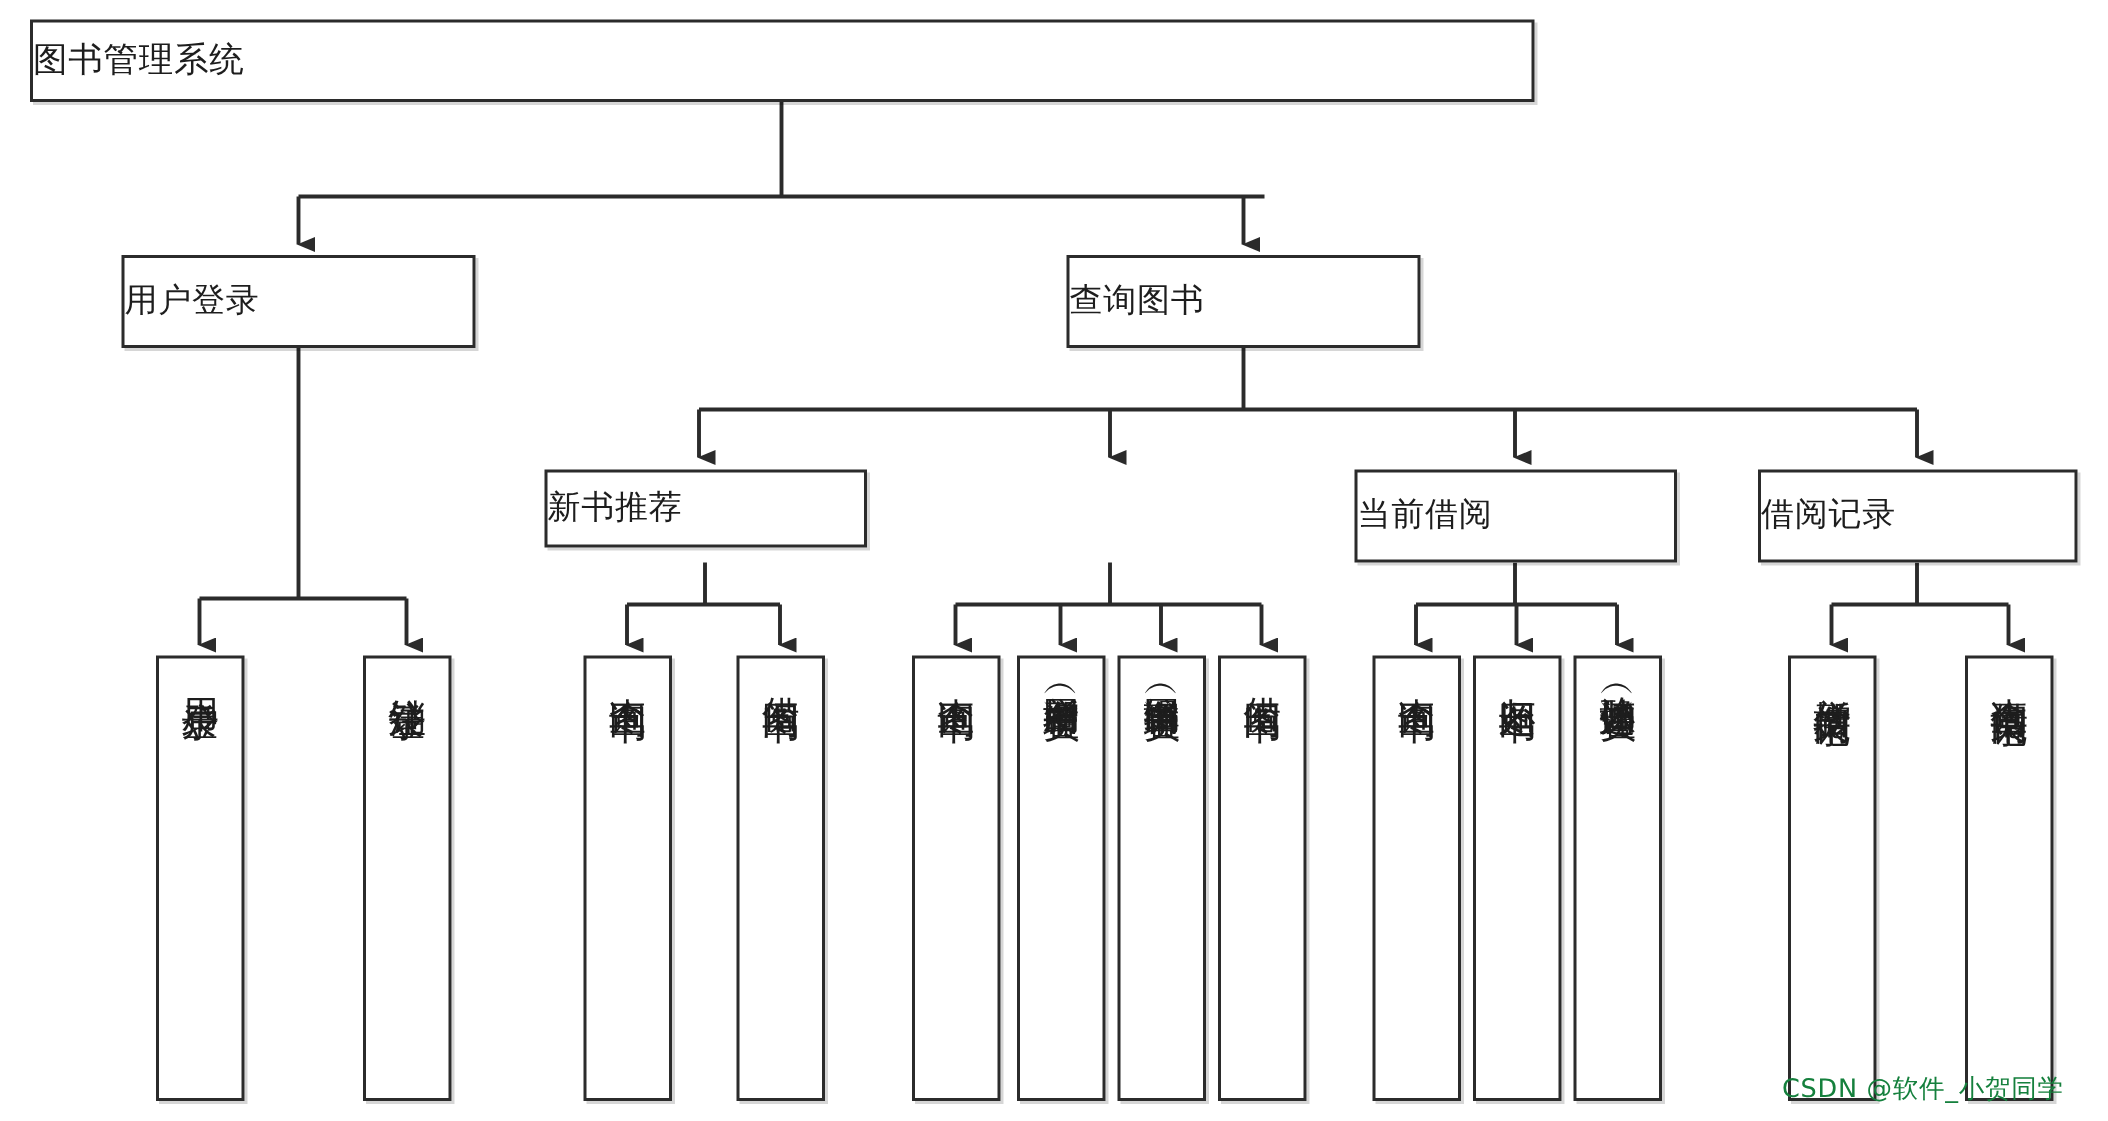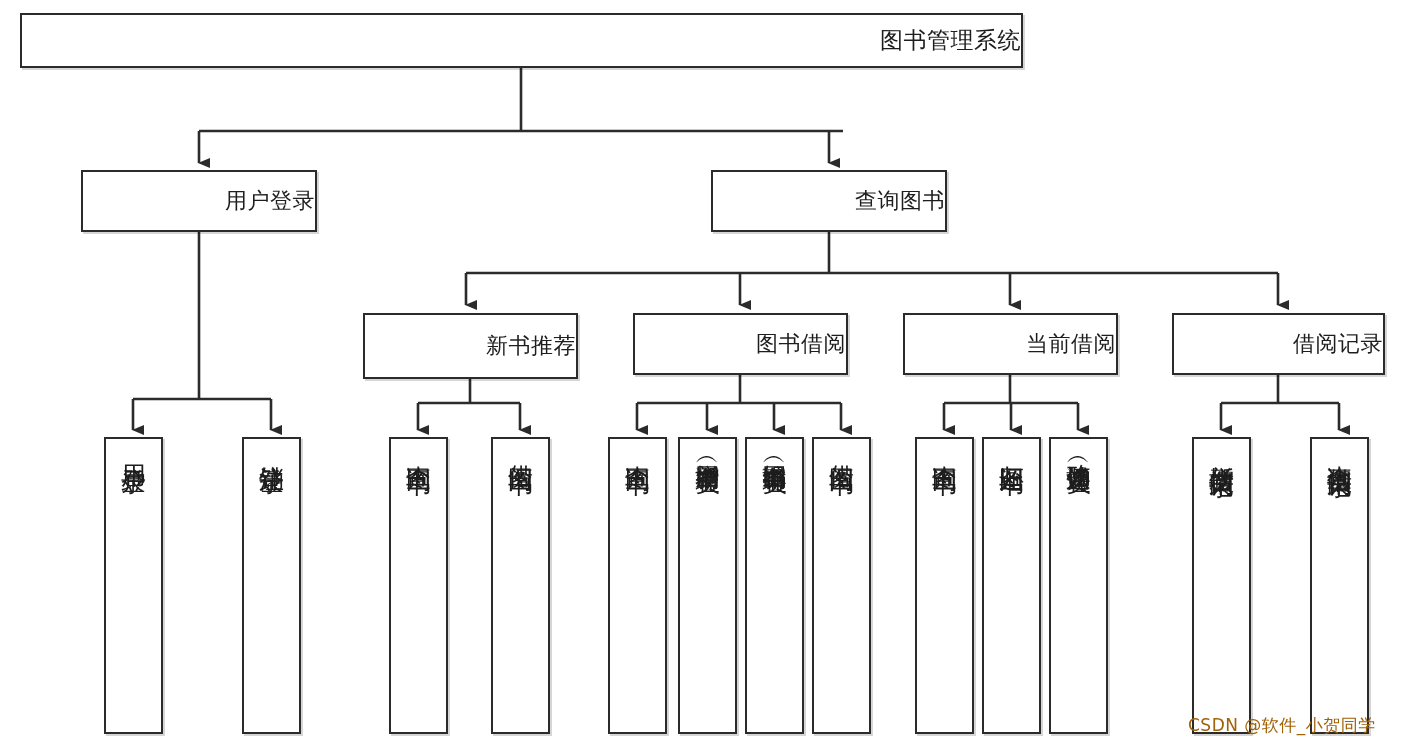--- a/index.html
+++ b/index.html
@@ -27,21 +27,21 @@
     pointer-events: none;
   }
   .node {
     position: absolute;
     box-sizing: border-box;
     background: #ffffff;
     border: 2px solid #2b2b2b;
     box-shadow: 2px 2px 0 rgba(0,0,0,0.16);
     display: flex;
     align-items: center;
-    justify-content: flex-end;
+    justify-content: flex-start;
     color: #1d1d1d;
     z-index: 2;
   }
   .node .lbl {
     display: block;
     text-align: center;
     line-height: 1.05;
     letter-spacing: 0.5px;
   }
   
@@ -68,21 +68,21 @@
   }
   .node.v.tall .lbl {
     font-size: 24px;
     letter-spacing: 1px;
   }
   #watermark {
     position: absolute;
     left: 1188px;
     top: 714px;
     font-size: 17px;
-    color: #a16207;
+    color: #15803d;
     letter-spacing: 0.5px;
     white-space: nowrap;
     z-index: 5;
   }
 </style>
 </head>
 <body>
 
 <div id="canvas">
 
@@ -144,27 +144,24 @@
   </div>
 
   <div class="node h" style="left:81px; top:170px; width:236px; height:62px;">
     <span class="lbl">用户登录</span>
   </div>
 
   <div class="node h" style="left:711px; top:170px; width:236px; height:62px;">
     <span class="lbl">查询图书</span>
   </div>
 
-  <div class="node h" style="left:363px; top:313px; width:215px; height:66px;">
+  <div class="node h" style="left:363px; top:313px; width:215px; height:52px;">
     <span class="lbl">新书推荐</span>
   </div>
 
-  <div class="node h" style="left:633px; top:313px; width:215px; height:62px;">
-    <span class="lbl">图书借阅</span>
-  </div>
 
   <div class="node h" style="left:1172px; top:313px; width:213px; height:62px;">
     <span class="lbl">借阅记录</span>
   </div>
 
   <div class="node h" style="left:903px; top:313px; width:215px; height:62px;">
     <span class="lbl">当前借阅</span>
   </div>
 
   <div class="node v" style="left:104px; top:437px; width:59px; height:297px;">

